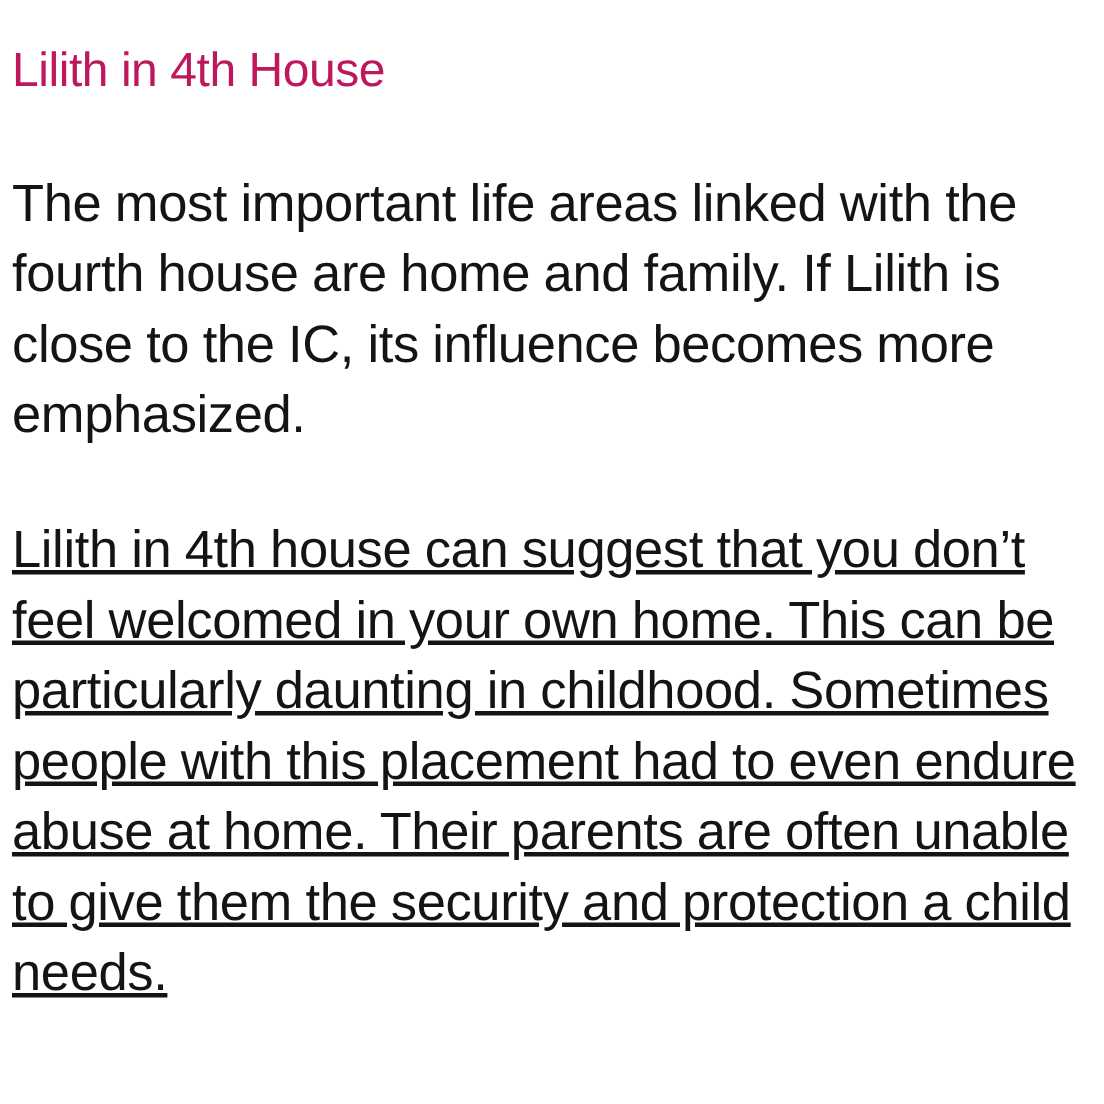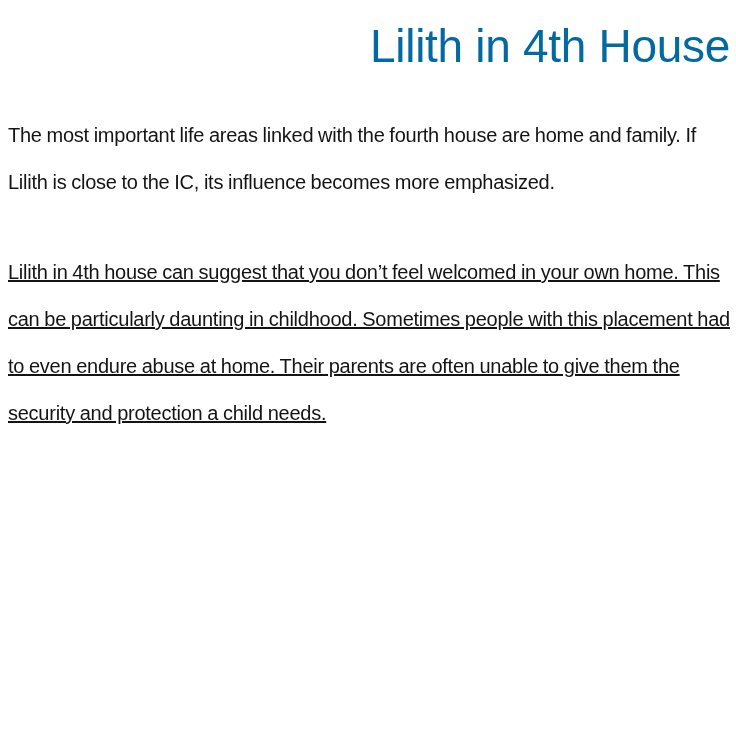--- a/index.html
+++ b/index.html
@@ -18,37 +18,36 @@
     box-sizing: border-box;
     width: 736px;
     height: 736px;
     background: #ffffff;
     padding: 18px 6px 0 8px;
   }
 
   .article-title {
     margin: 0;
     padding: 0;
-    font-size: 46px;
+    font-size: 32px;
     font-weight: 400;
     line-height: 56px;
     letter-spacing: -0.3px;
-    color: #0369a1;
+    color: #be185d;
     white-space: nowrap;
-    text-align: right;
   }
 
   .article-body {
     margin-top: 38px;
   }
 
   .body-paragraph {
     margin: 0;
     padding: 0;
-    font-size: 20px;
+    font-size: 35px;
     font-weight: 400;
     line-height: 47px;
     letter-spacing: -0.25px;
     color: #141414;
     word-spacing: -0.5px;
   }
 
   .body-paragraph + .body-paragraph {
     margin-top: 43px;
     text-decoration: underline;

